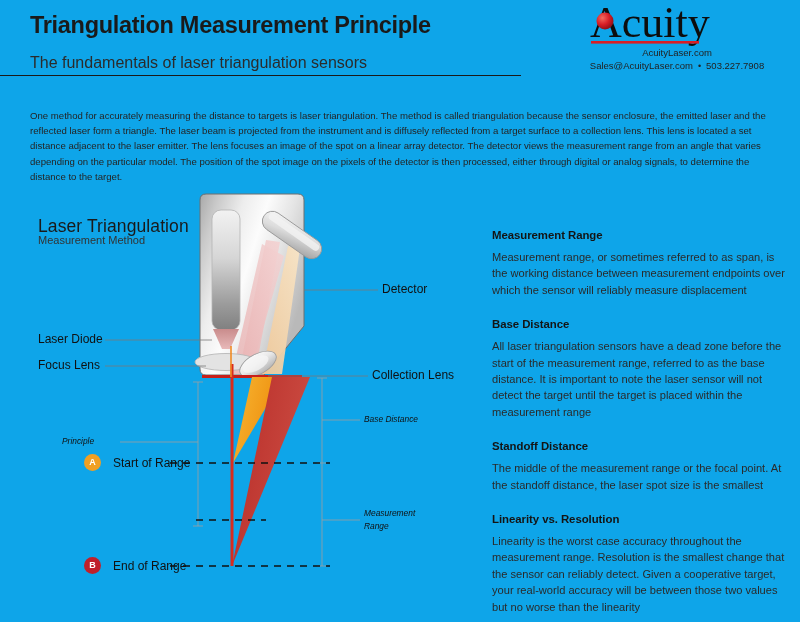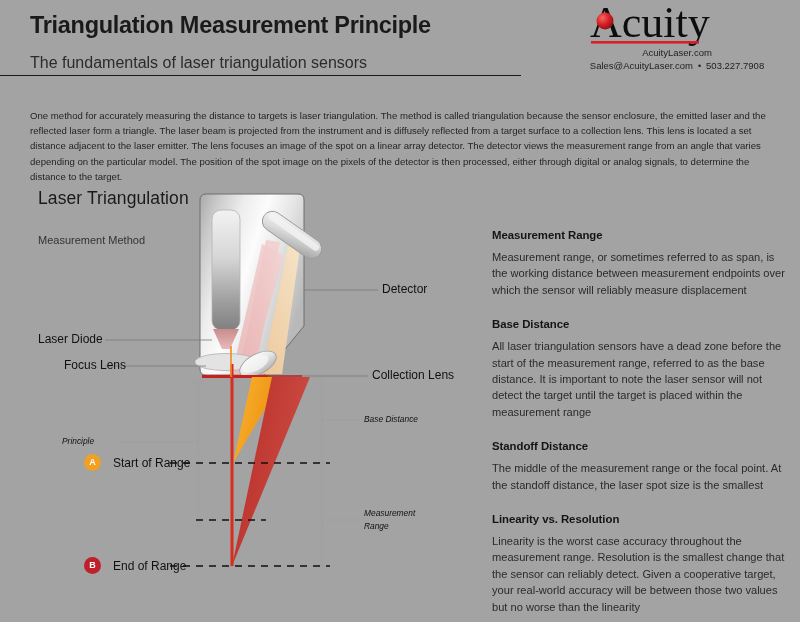--- a/index.html
+++ b/index.html
@@ -10,21 +10,21 @@
   }
   body {
     font-family: "Liberation Sans", sans-serif;
     color: #1a1a1a;
   }
   #page {
     position: relative;
     width: 800px;
     height: 622px;
     overflow: hidden;
-    background: #a3a3a3;
+    background: #0ea5e9;
     box-sizing: border-box;
   }
 
   
   #header {
     position: absolute;
     left: 0; top: 0;
     width: 800px;
     height: 92px;
   }
@@ -100,21 +100,21 @@
 
   
   #diagram {
     position: absolute;
     left: 0; top: 186px;
     width: 480px;
     height: 436px;
   }
   #diagram-title {
     position: absolute;
-    left: 38px; top: 2px;
+    left: 38px; top: 30px;
     font-size: 17.5px;
     font-weight: normal;
     color: #1a1a1a;
     letter-spacing: 0.1px;
     white-space: nowrap;
   }
   #diagram-subtitle {
     position: absolute;
     left: 38px; top: 48px;
     font-size: 11px;
@@ -325,21 +325,21 @@
       <line x1="322" y1="277" x2="322" y2="380" stroke="#A0A0A0" stroke-width="0.8"></line>
       <line x1="317" y1="380" x2="327" y2="380" stroke="#A0A0A0" stroke-width="0.8"></line>
       <line x1="322" y1="334" x2="360" y2="334" stroke="#A0A0A0" stroke-width="0.8"></line>
 
       <line x1="170" y1="277" x2="330" y2="277" stroke="#111" stroke-width="1.4" stroke-dasharray="7 6"></line>
       <line x1="196" y1="334" x2="266" y2="334" stroke="#111" stroke-width="1.4" stroke-dasharray="7 6"></line>
       <line x1="170" y1="380" x2="330" y2="380" stroke="#111" stroke-width="1.4" stroke-dasharray="7 6"></line>
     </svg>
 
     <div class="diag-label" style="left:38px; top:148px;">Laser Diode</div>
-    <div class="diag-label" style="left:38px; top:174px;margin-left:26px;">Focus Lens</div>
+    <div class="diag-label" style="left:38px; top:174px;">Focus Lens</div>
     <div class="diag-label" style="left:382px; top:98px;">Detector</div>
     <div class="diag-label" style="left:372px; top:184px;">Collection Lens</div>
 
     <div class="diag-label diag-label-italic" style="left:62px; top:250px;">Principle</div>
     <div class="diag-label diag-label-italic" style="left:364px; top:228px;">Base Distance</div>
 
     <div class="diag-label diag-label-italic" style="left:364px; top:322px;">Measurement</div>
     <div class="diag-label diag-label-italic" style="left:364px; top:335px;">Range</div>
 
     <div class="range-badge" id="badge-a" style="left:84px; top:268px;">A</div>

